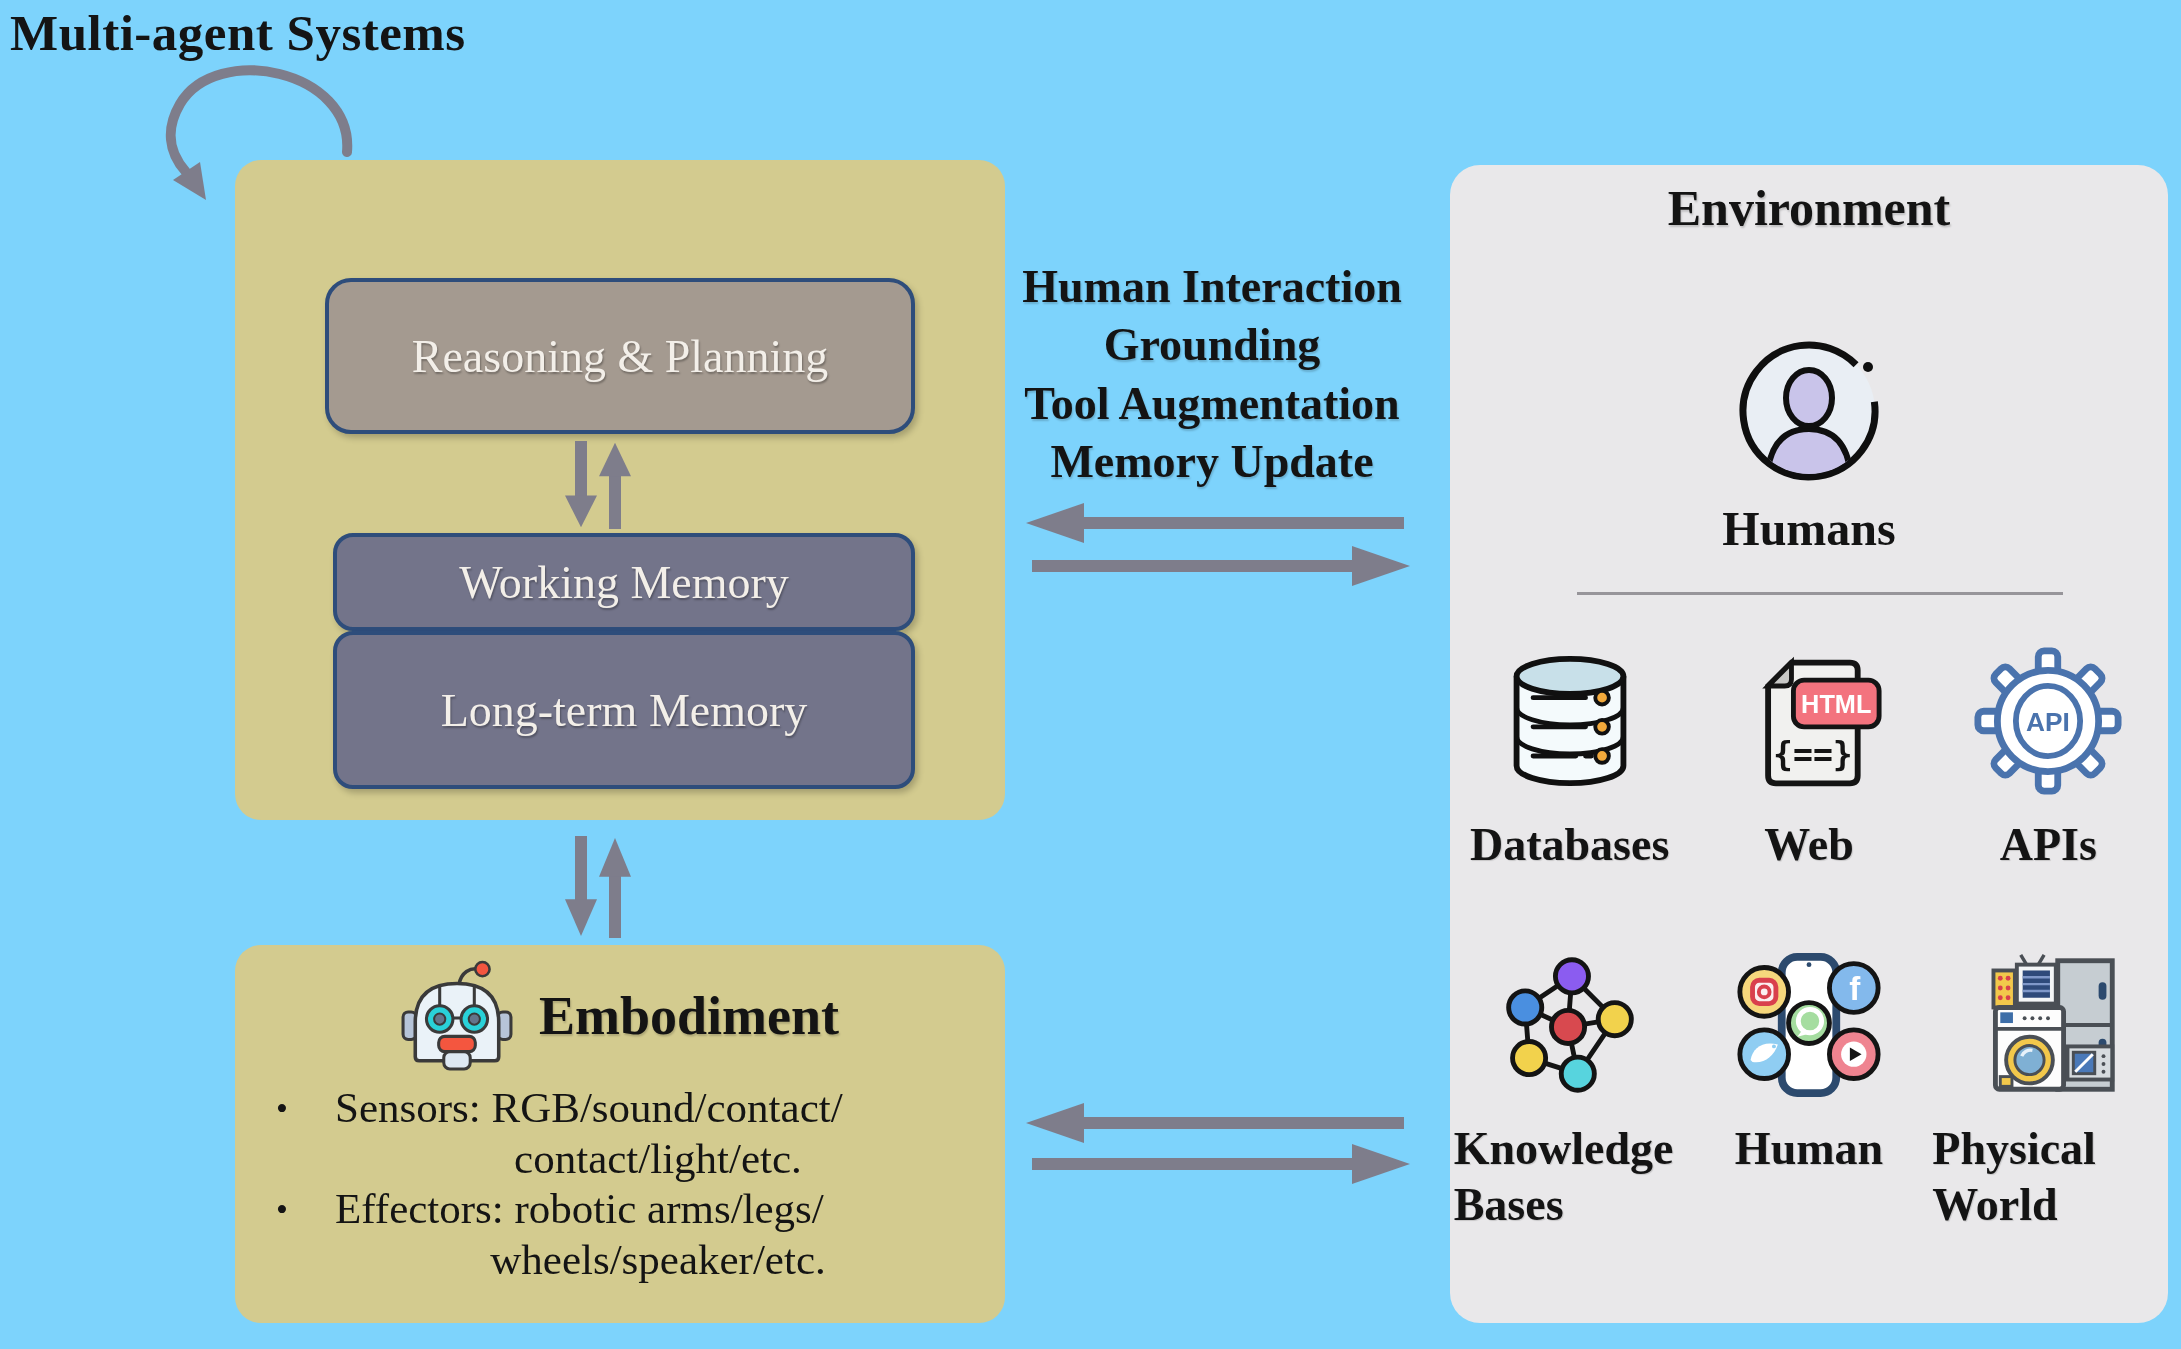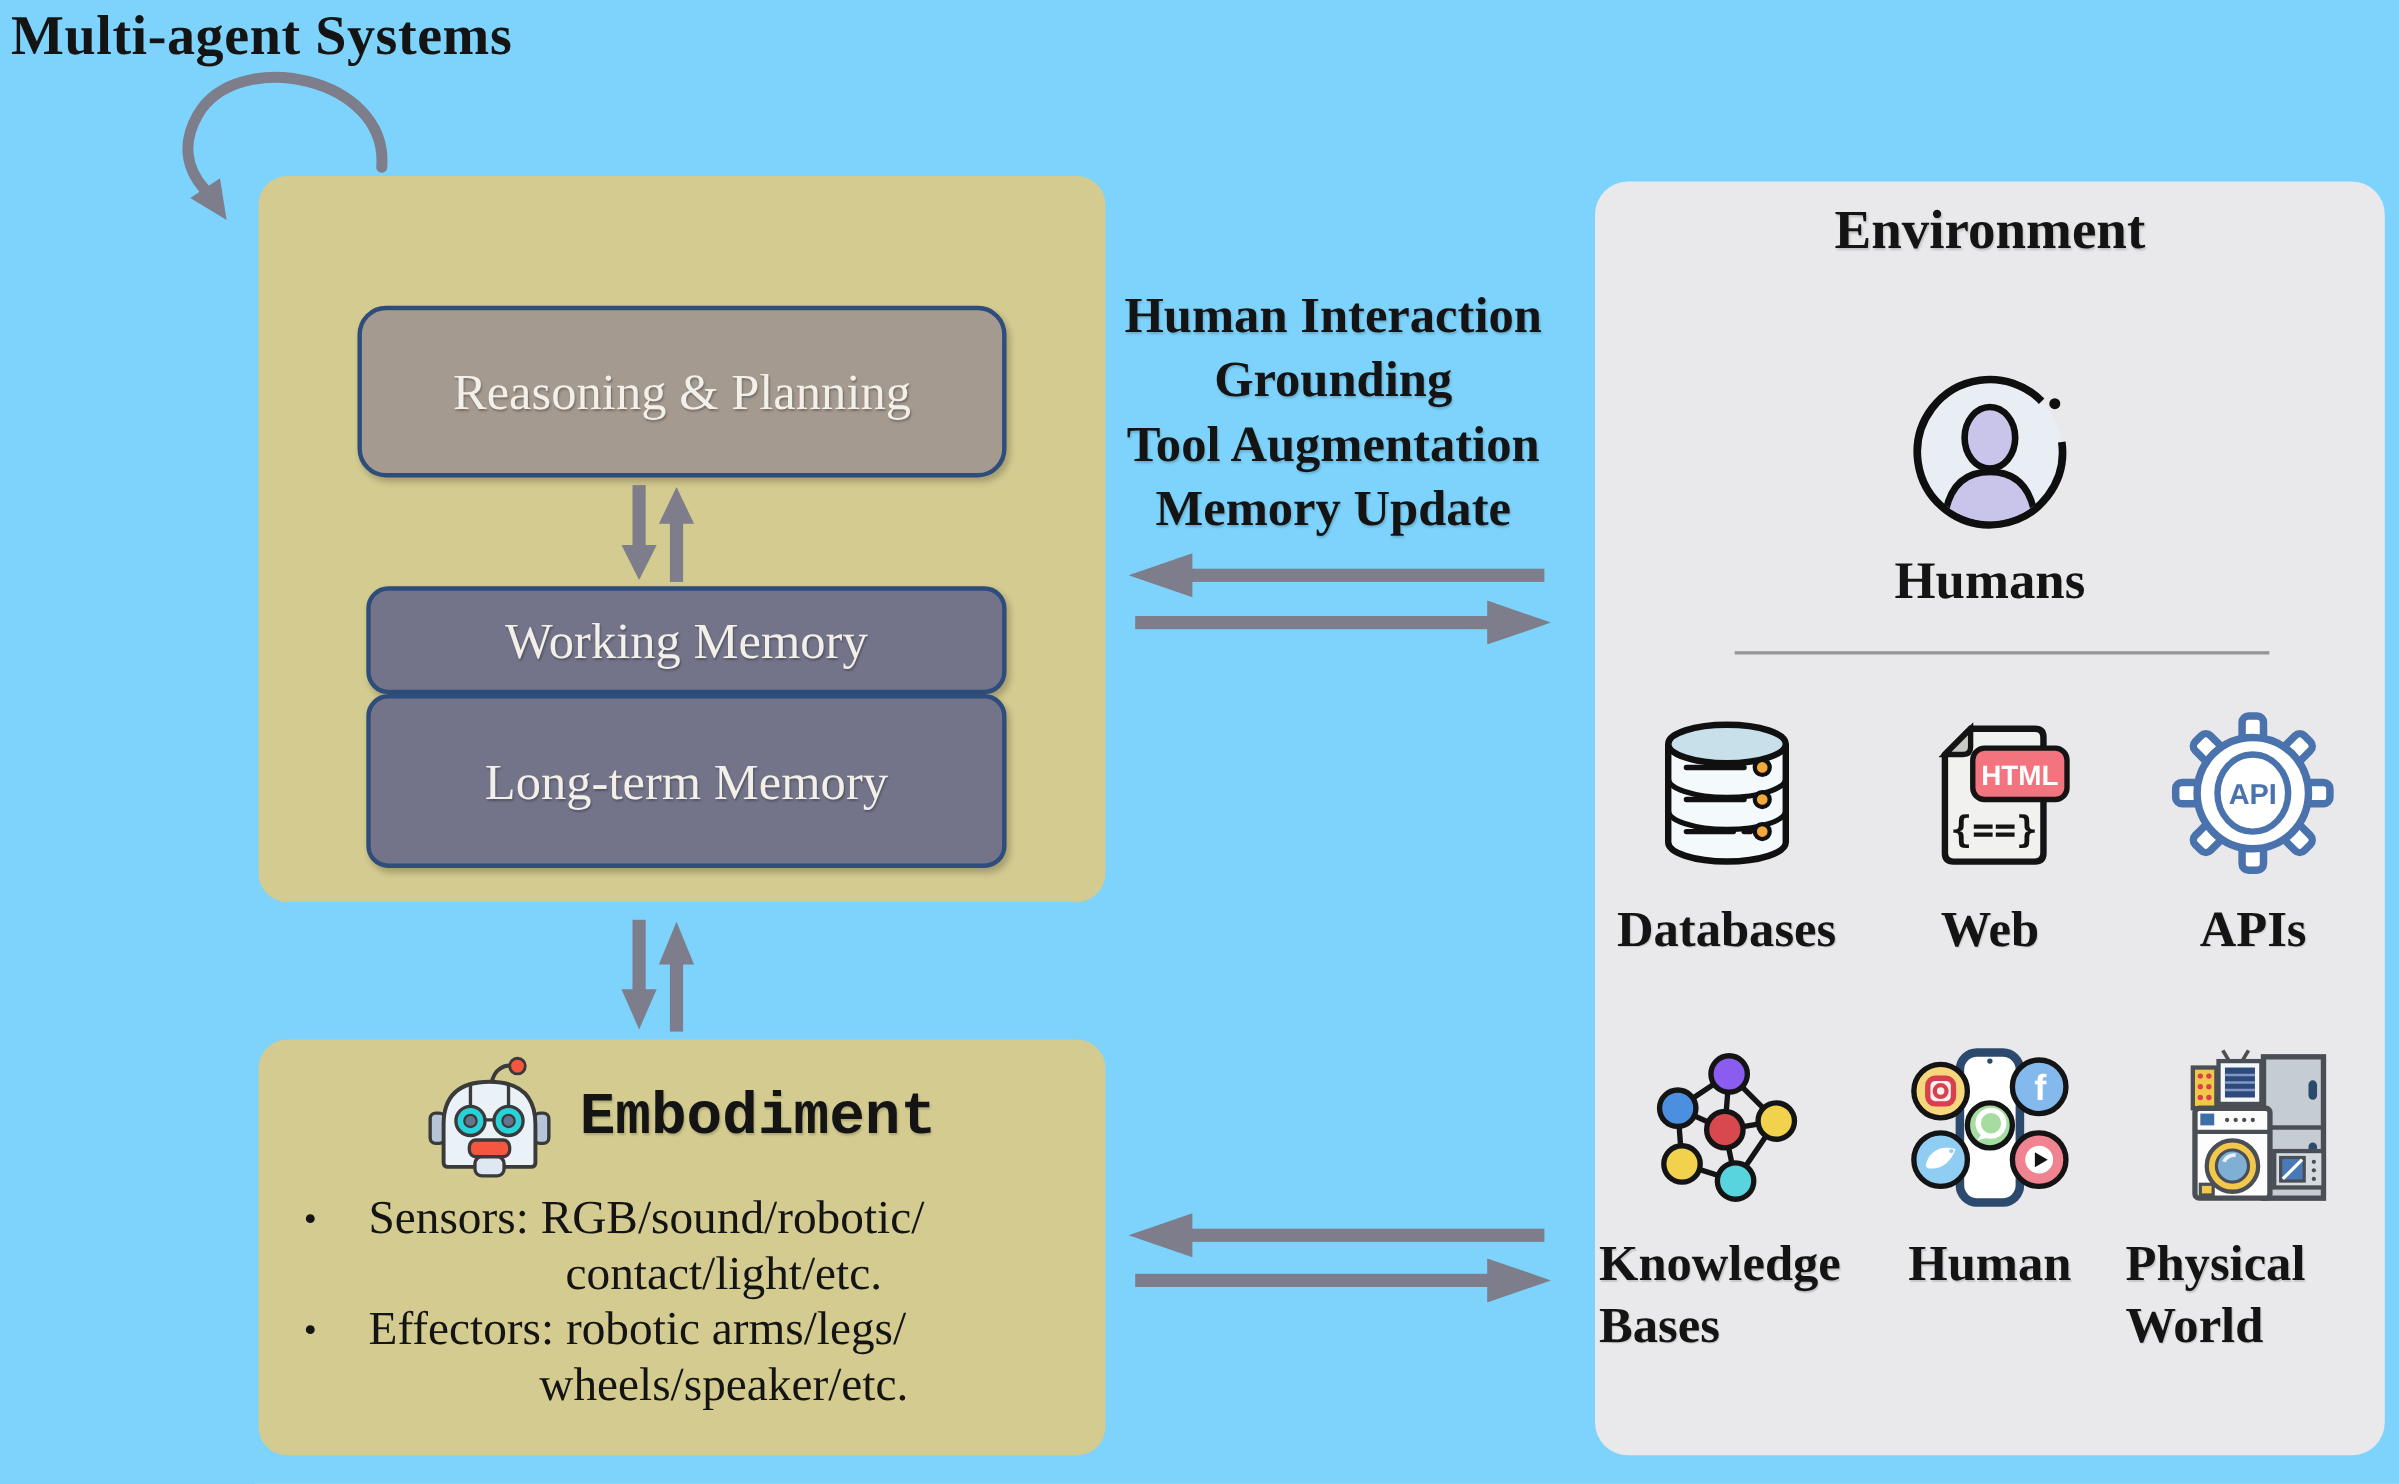--- a/index.html
+++ b/index.html
@@ -24,21 +24,21 @@
     box-shadow:3px 4px 6px rgba(0,0,0,.22);text-shadow:1px 2px 2px rgba(0,0,0,.3);text-align:right;
   }
   .module-reasoning{left:90px;top:118px;width:582px;height:148px;background:#a49a90;}
   .module-working{left:98px;top:373px;width:574px;height:90px;background:#73748a;border-radius:20px;}
   .module-longterm{left:98px;top:471px;width:574px;height:150px;background:#73748a;border-radius:20px;}
 
   
   .embodiment-box{
     left:235px;top:945px;width:770px;height:378px;background:#d3cb8f;border-radius:26px;
   }
-  .embodiment-header{position:absolute;left:0;right:0;top:14px;display:flex;align-items:center;justify-content:center;gap:26px;font-family:Liberation Mono, monospace;}
+  .embodiment-header{position:absolute;left:0;right:0;top:14px;display:flex;align-items:center;justify-content:center;gap:26px;}
   .embodiment-title{font-size:54px;font-weight:600;text-shadow:1px 2px 2px rgba(0,0,0,.18);}
   .bullets{position:absolute;left:24px;right:24px;top:138px;}
   .bullet{display:flex;gap:30px;font-size:43px;font-weight:500;line-height:1.18;}
   .bullet .dot{width:46px;text-align:center;font-size:34px;line-height:1.5;}
   .bullet-text{flex:1;}
   .bullet-line2{text-align:center;}
 
   
   .interface-text{left:1012px;top:258px;width:400px;text-align:center;font-size:46px;font-weight:600;line-height:1.27;
     text-shadow:1px 2px 2px rgba(0,0,0,.18);}
@@ -115,21 +115,21 @@
         <circle cx="72" cy="59" r="5.5" fill="#64748a" stroke="#3a3a3a" stroke-width="2"></circle>
         <rect x="37" y="76" width="36" height="15" rx="6" fill="#f4563f" stroke="#3a3a3a" stroke-width="3"></rect>
         <rect x="42" y="91" width="26" height="17" rx="6" fill="#dde8f2" stroke="#3a3a3a" stroke-width="3"></rect>
       </svg>
       <div class="embodiment-title">Embodiment</div>
     </div>
     <div class="bullets">
       <div class="bullet">
         <span class="dot">•</span>
         <div class="bullet-text">
-          <div>Sensors: RGB/sound/robotic/</div>
+          <div>Sensors: RGB/sound/contact/</div>
           <div class="bullet-line2">contact/light/etc.</div>
         </div>
       </div>
       <div class="bullet">
         <span class="dot">•</span>
         <div class="bullet-text">
           <div>Effectors: robotic arms/legs/</div>
           <div class="bullet-line2">wheels/speaker/etc.</div>
         </div>
       </div>

